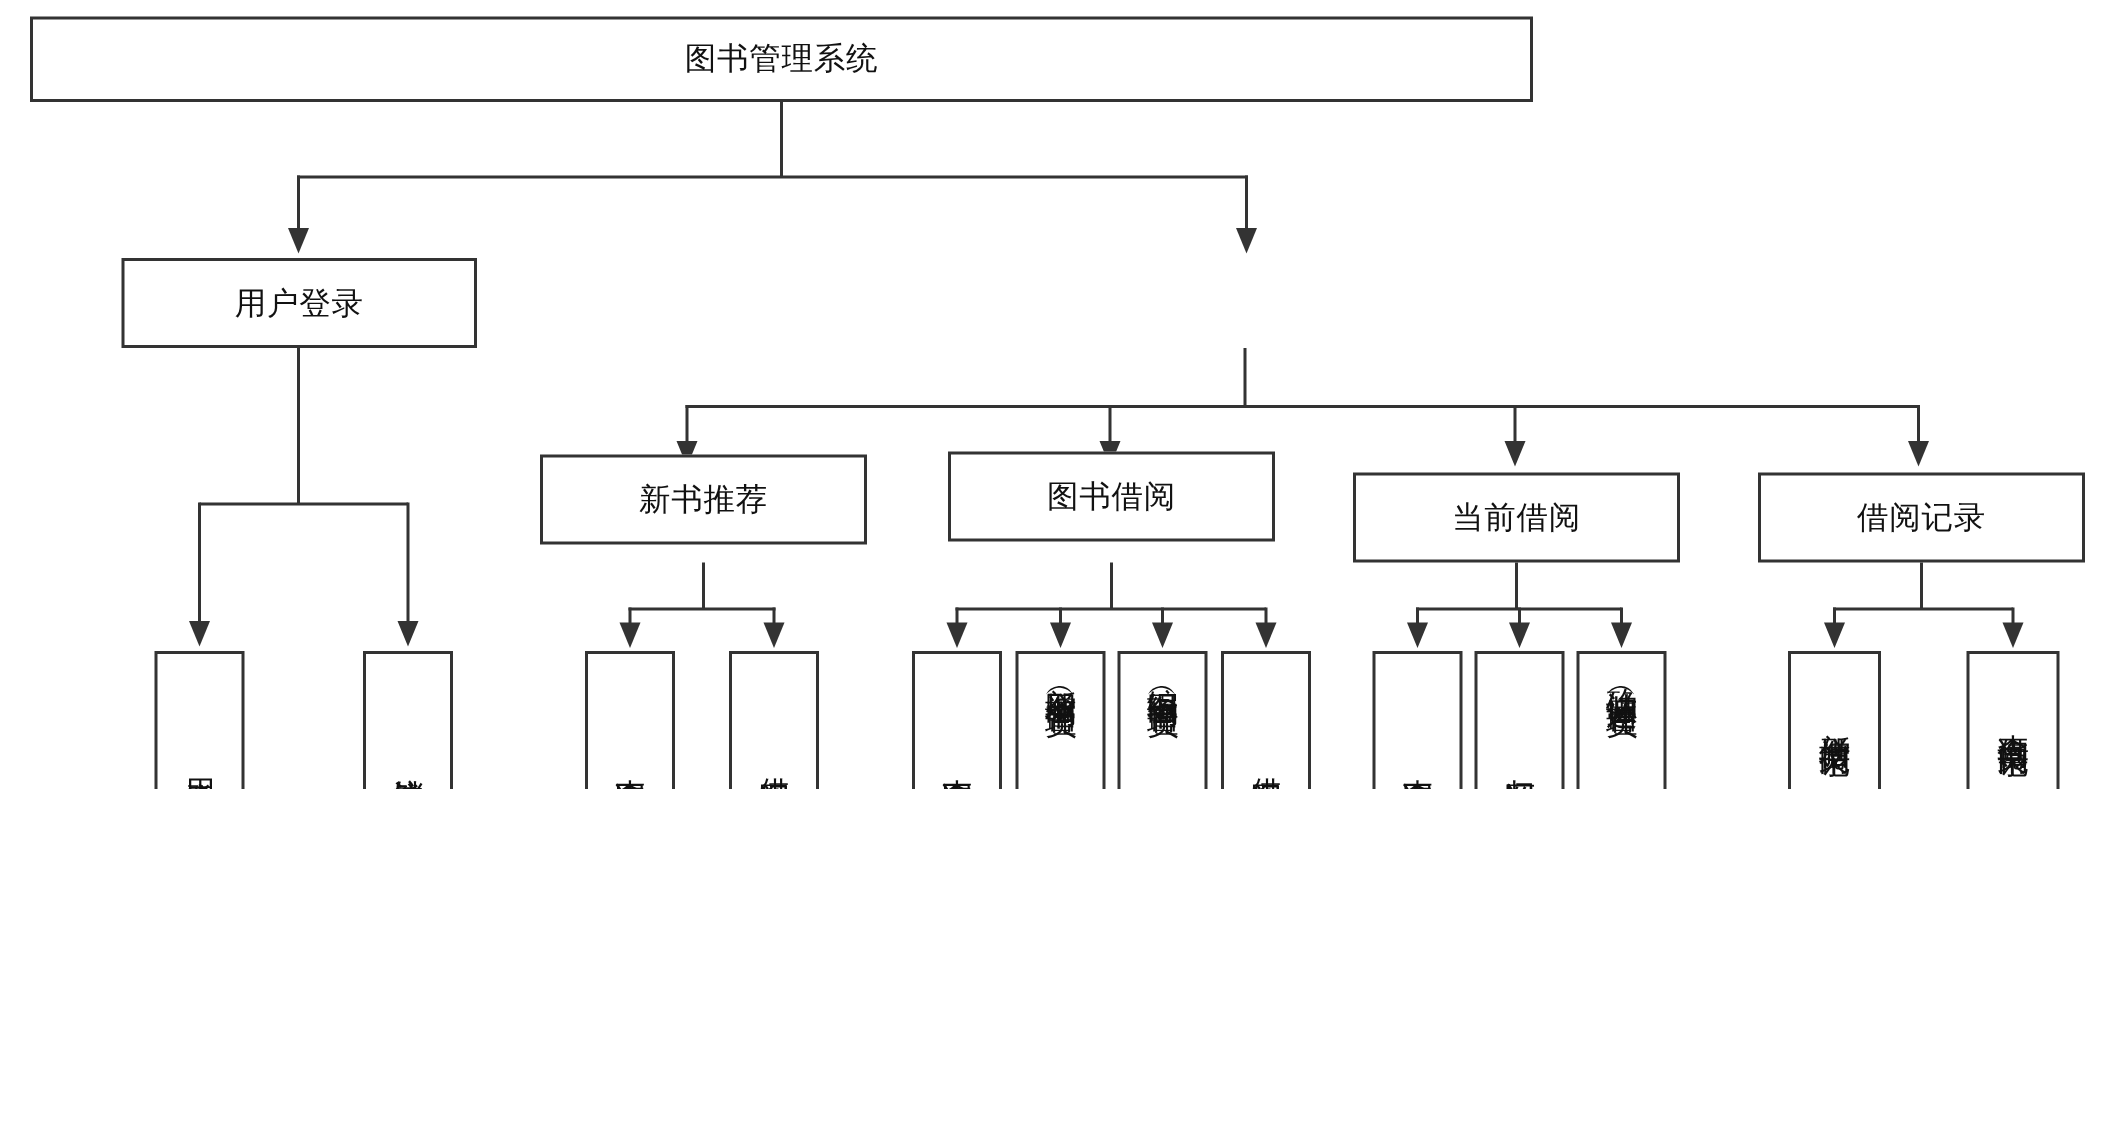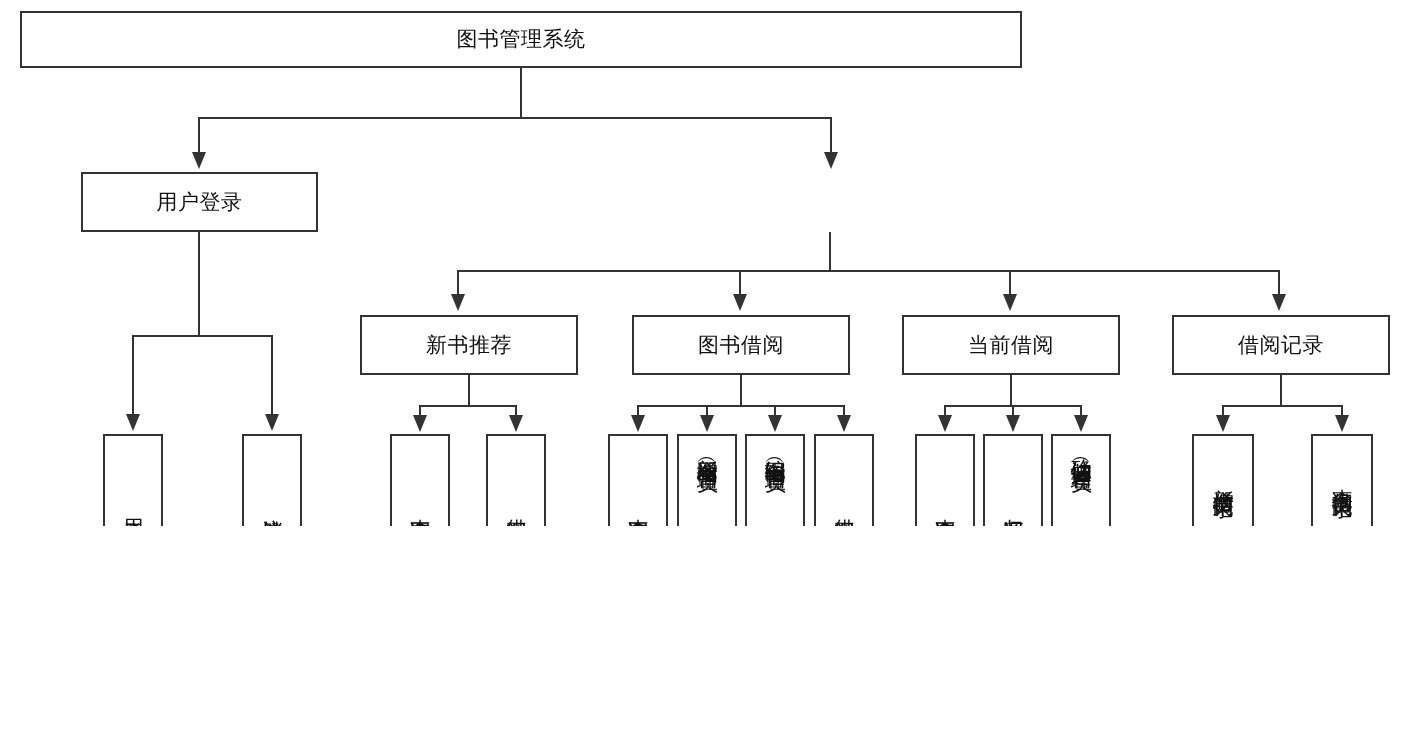--- a/index.html
+++ b/index.html
@@ -110,24 +110,24 @@
   <div class="edge h" style="left:457px; top:270px; width:823px; height:2px;"></div>
   <div class="edge v" style="left:457px; top:270px; width:2px; height:25px;"></div>
   <div class="arrow" style="left:451px; top:294px;"></div>
   <div class="edge v" style="left:739px; top:270px; width:2px; height:25px;"></div>
   <div class="arrow" style="left:733px; top:294px;"></div>
   <div class="edge v" style="left:1009px; top:270px; width:2px; height:25px;"></div>
   <div class="arrow" style="left:1003px; top:294px;"></div>
   <div class="edge v" style="left:1278px; top:270px; width:2px; height:25px;"></div>
   <div class="arrow" style="left:1272px; top:294px;"></div>
 
-  <div class="node" style="left:360px; top:315px; width:218px; height:60px;">
+  <div class="node" style="left:360px; top:303px; width:218px; height:60px;">
     <span class="label">新书推荐</span>
   </div>
-  <div class="node" style="left:632px; top:315px; width:218px; height:60px;text-align:center;">
+  <div class="node" style="left:632px; top:301px; width:218px; height:60px;text-align:center;">
     <span class="label">图书借阅</span>
   </div>
   <div class="node" style="left:902px; top:315px; width:218px; height:60px;">
     <span class="label">当前借阅</span>
   </div>
   <div class="node" style="left:1172px; top:315px; width:218px; height:60px;">
     <span class="label">借阅记录</span>
   </div>
 
   <div class="edge v" style="left:468px; top:375px; width:2px; height:31px;"></div>

